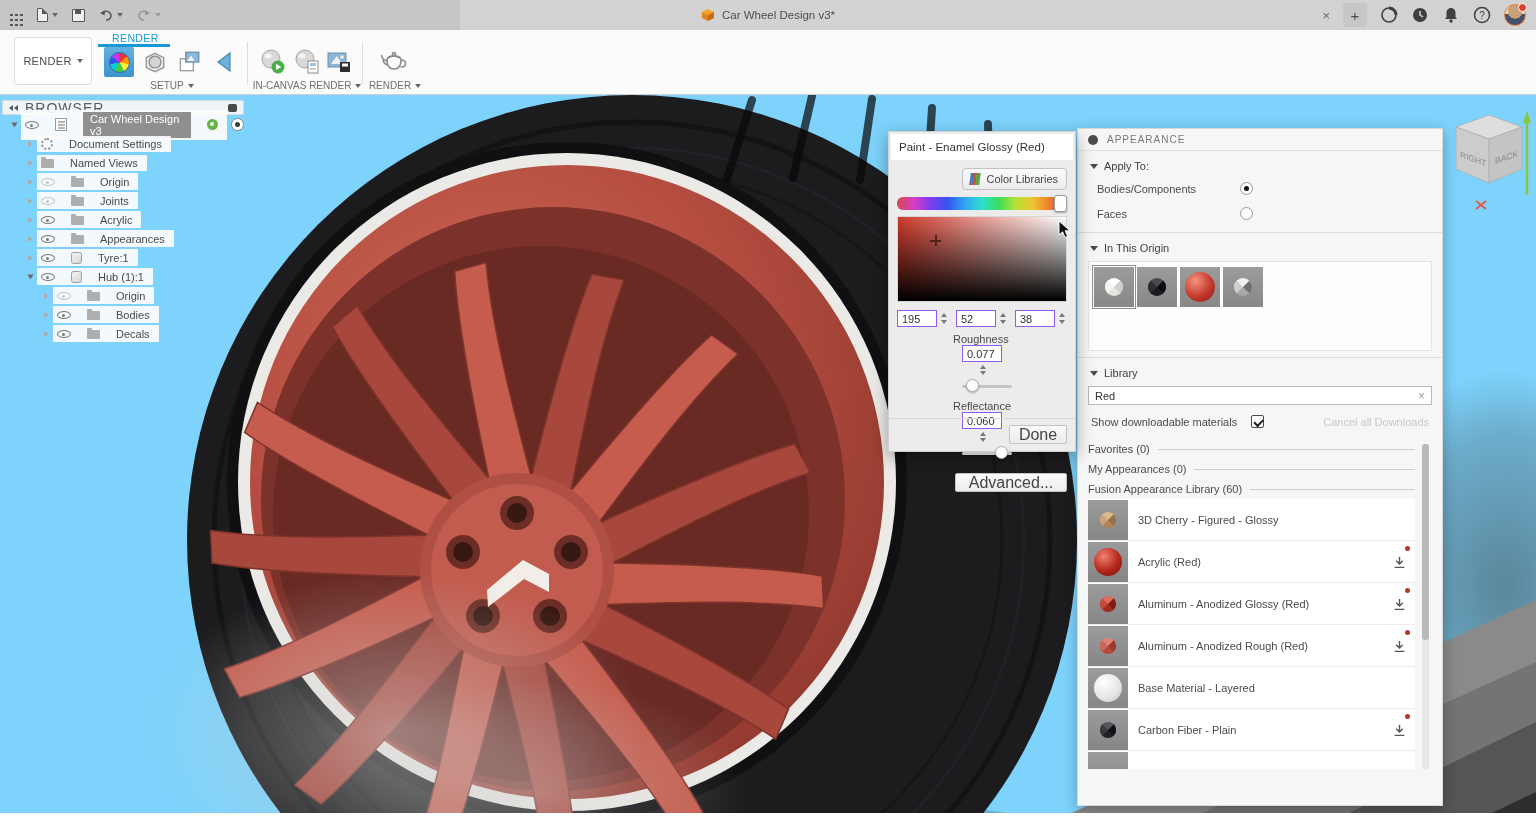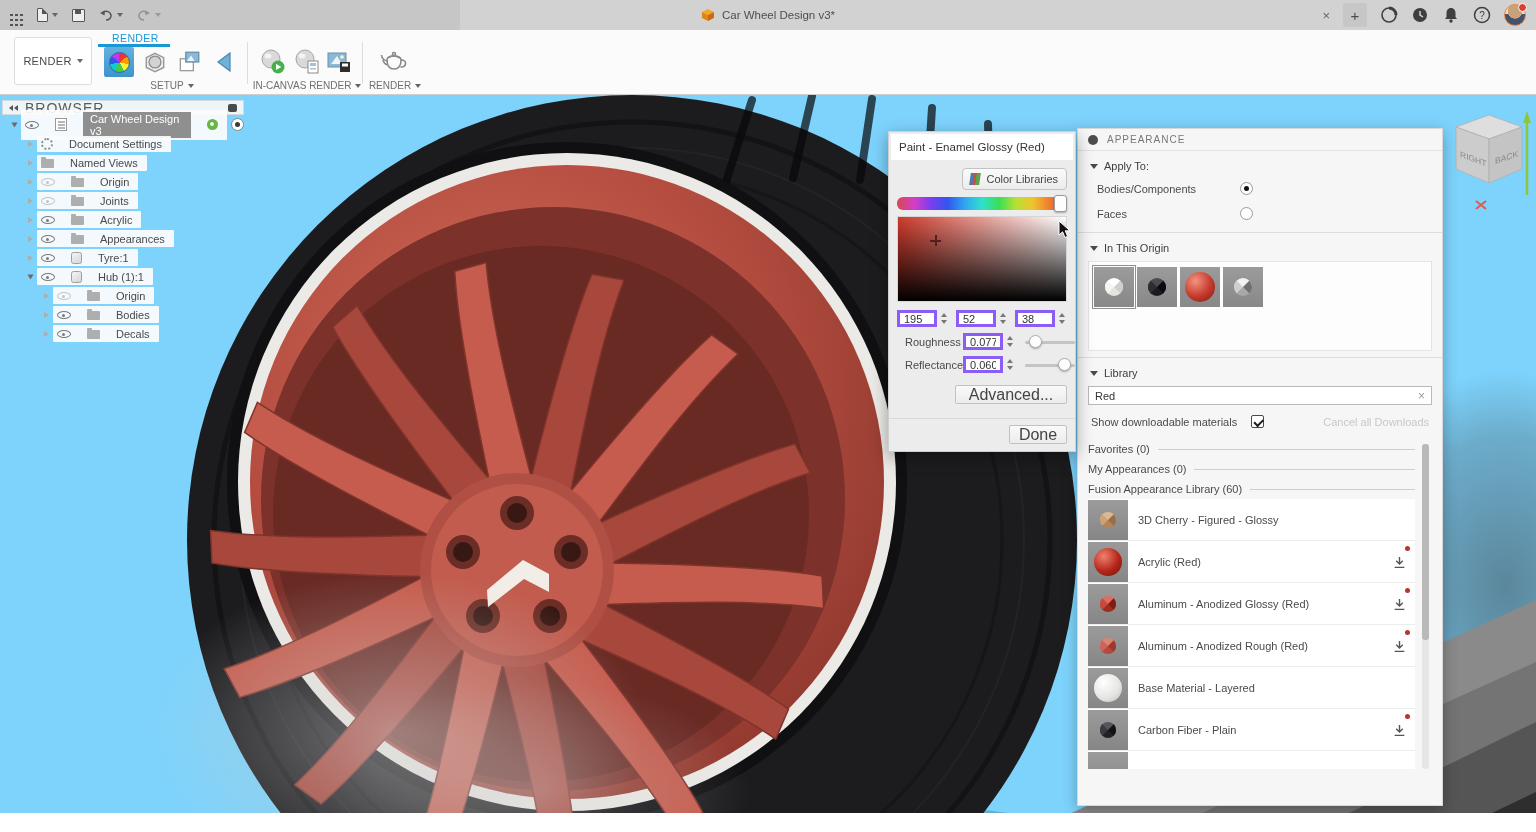--- a/index.html
+++ b/index.html
@@ -88,25 +88,25 @@
   .hue { position:relative; margin:2px 8px 6px; height:13px; border-radius:6px;
     background:linear-gradient(90deg,#d5484e,#d63ec6,#7a3df0,#3356ee,#2fa7f0,#2fe0cd,#3ade56,#b8e035,#efc32f,#ef7a2d,#d5484e); }
   .hue-handle { position:absolute; right:0px; top:-2px; width:13px; height:17px; background:#fdfdfd; border:1px solid #9a9a9a; border-radius:3px; box-shadow:0 1px 2px rgba(0,0,0,.3); }
   .sv { position:relative; margin:0 8px; height:86px; border:1px solid #d6d6d6;
     background:linear-gradient(to bottom, rgba(0,0,0,0), #000), linear-gradient(to right, #ce3a2b, #ffffff); }
   .sv-marker { position:absolute; left:32px; top:18px; width:11px; height:11px; }
   .sv-marker::before { content:""; position:absolute; left:5px; top:0; width:1.5px; height:11px; background:#54201b; }
   .sv-marker::after { content:""; position:absolute; left:0; top:5px; width:11px; height:1.5px; background:#54201b; }
   .num-row { display:flex; gap:7px; margin:8px 8px 0; }
   .numcell { flex:1; display:flex; align-items:center; }
-  .dlg input { width:100%; height:17px; border:3px solid #8b5cf6; background:#fff; font:11px "Liberation Sans",sans-serif; color:#333; padding:0 4px; outline:none; }
+  .dlg input { width:100%; height:17px; border:1px solid #8b5cf6; background:#fff; font:11px "Liberation Sans",sans-serif; color:#333; padding:0 4px; outline:none; }
   .stepper { width:10px; height:16px; margin-left:2px; display:flex; flex-direction:column; justify-content:center; align-items:center; gap:2.5px; flex:none; }
   .tri-up { width:0; height:0; border-left:3px solid transparent; border-right:3px solid transparent; border-bottom:4px solid #777; }
   .tri-dn { width:0; height:0; border-left:3px solid transparent; border-right:3px solid transparent; border-top:4px solid #777; }
-  .prop-row { display:flex; align-items:center; margin:6px 16px 0; }
+  .prop-row { display:flex; align-items:center; margin:6px 8px 0;flex-direction:column; }
   .prop-lbl { width:58px; flex:none; color:#4a4a4a; }
   .prop-field { width:40px; flex:none; }
   .slider { position:relative; width:50px; height:16px; margin-left:10px; flex:none; }
   .slider .track { position:absolute; left:0; right:0; top:7px; height:3px; background:#c4c4c4; border-radius:2px; }
   .slider .knob { position:absolute; top:1px; width:13px; height:13px; border-radius:50%; background:#fdfdfd; border:1px solid #b0b0b0; box-shadow:0 1px 2px rgba(0,0,0,.3); }
   .adv-row { display:flex; justify-content:flex-end; margin:12px 8px 0; }
   .btn { background:linear-gradient(#fafafa,#ececec); border:1px solid #c2c2c2; border-radius:2px; color:#444; font-size:16px; display:inline-flex; align-items:center; justify-content:center; }
   .adv-btn { width:112px; height:19px; }
   .dlg-footer { position:absolute; left:0; right:0; bottom:0; height:33px; border-top:1px solid #d8d8d8; }
   .done-btn { position:absolute; right:8px; top:6px; width:58px; height:19px; }

